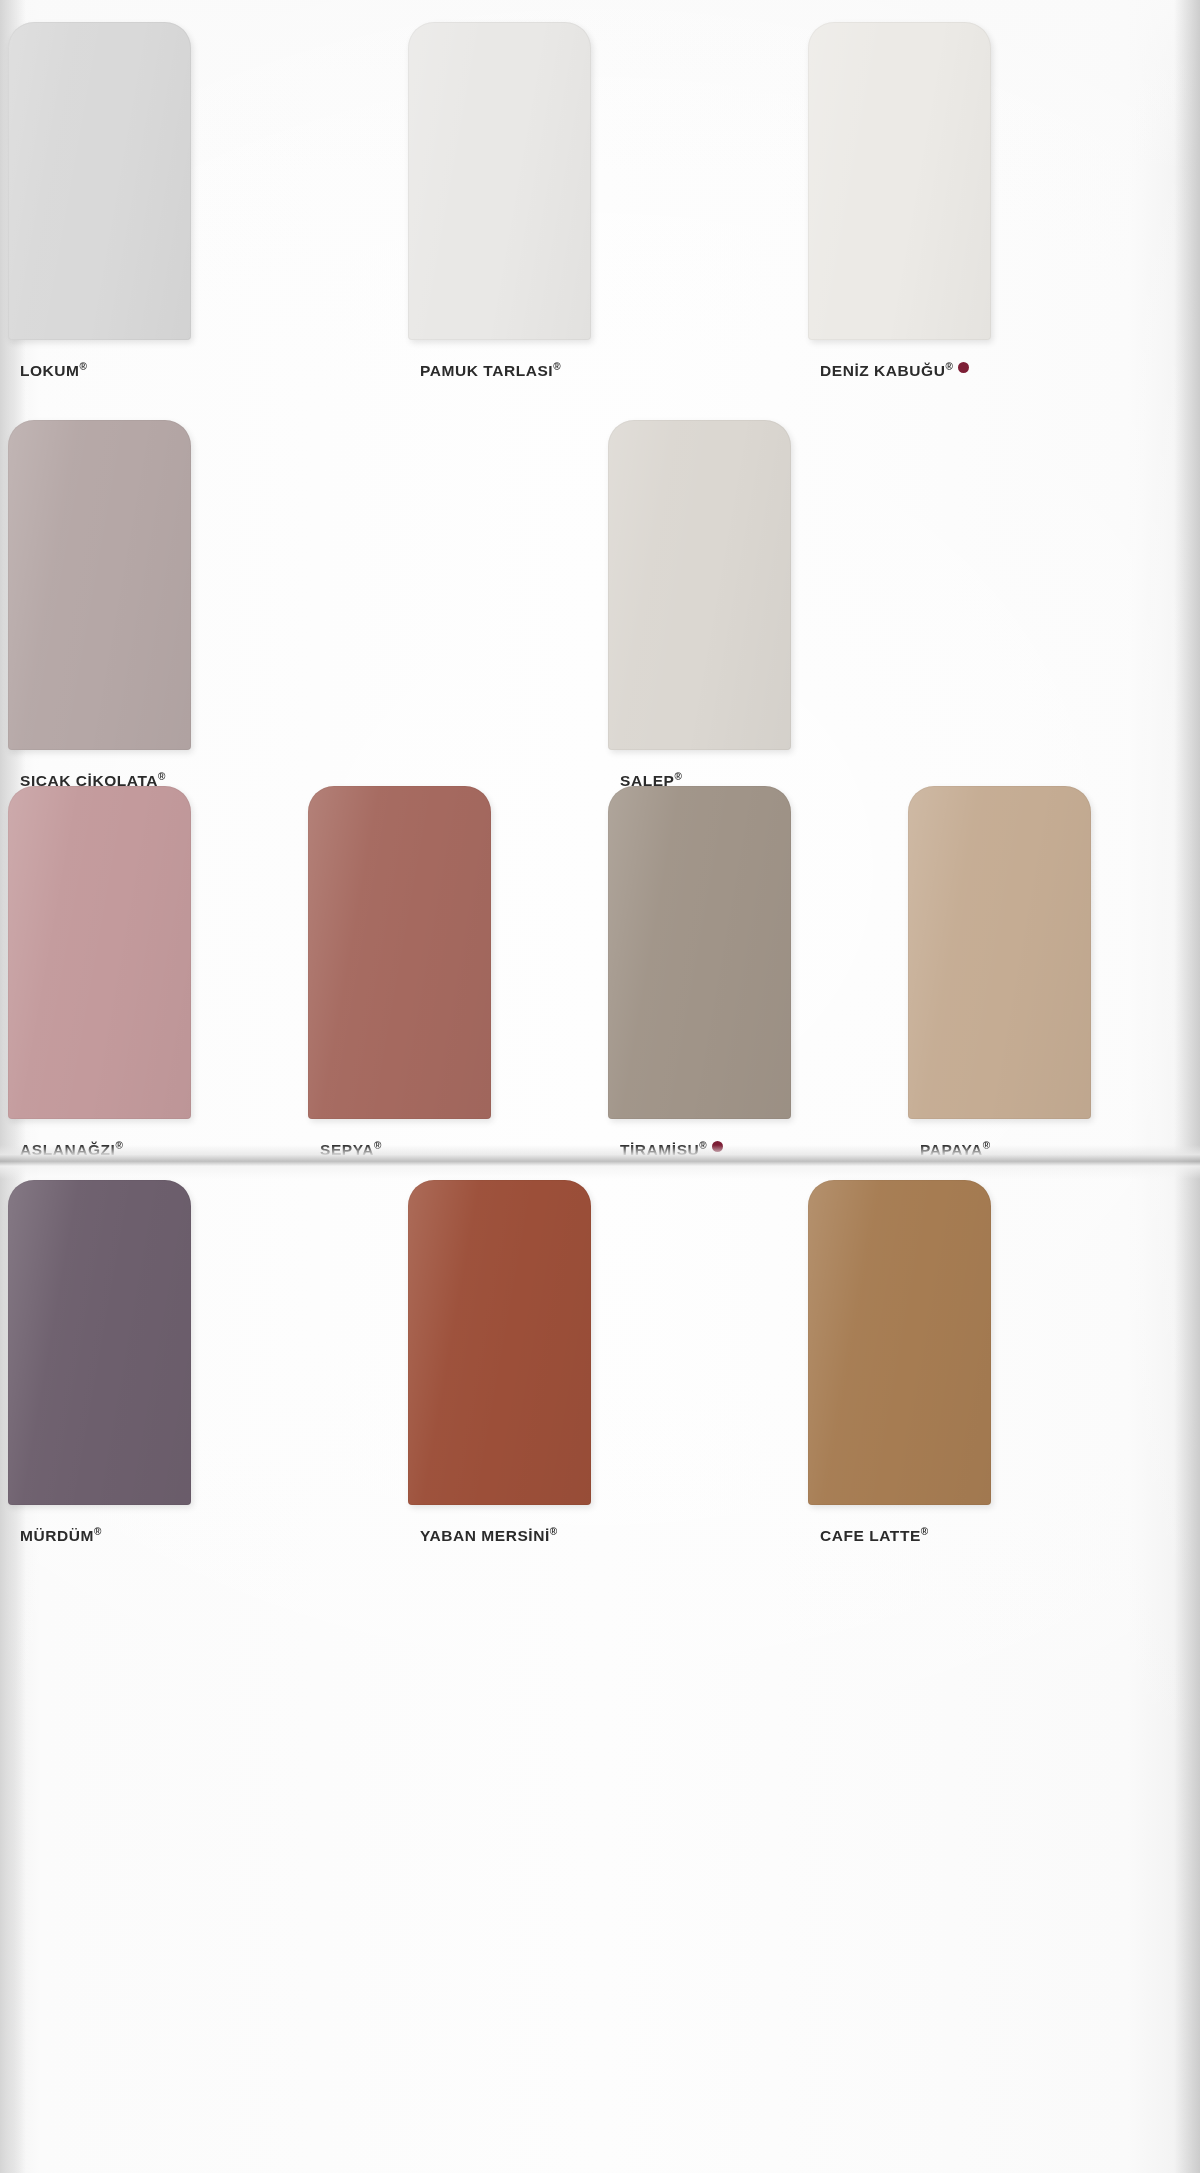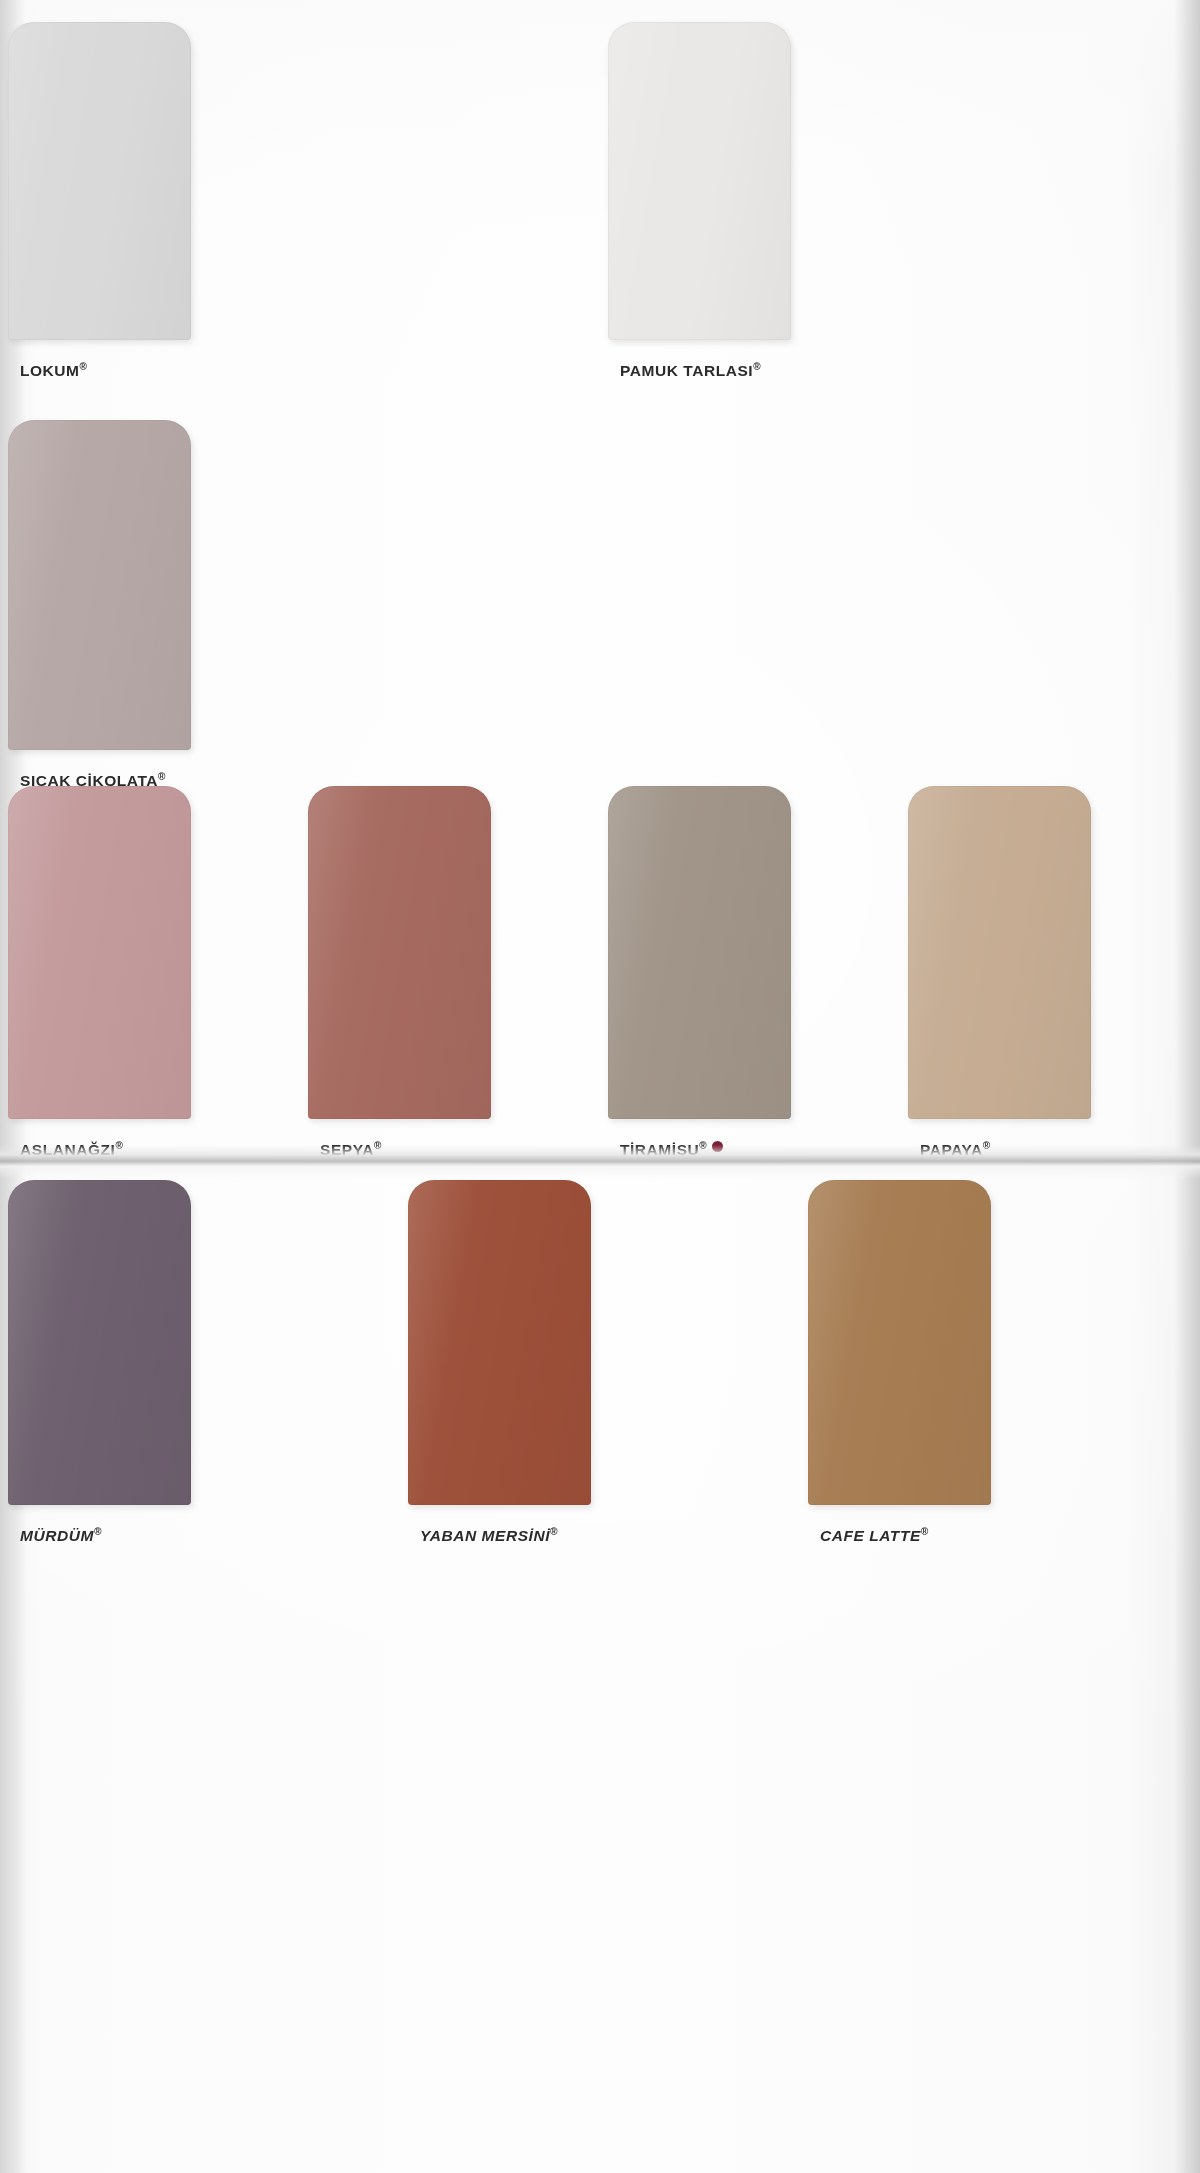--- a/index.html
+++ b/index.html
@@ -160,26 +160,39 @@
           <div class="label-row">
             <span class="label-text">LOKUM<span class="reg">®</span></span>
           </div>
         </div>
         <div class="cell">
           <div class="swatch" style="height: 318px; background: rgb(233, 232, 230);"></div>
           <div class="label-row">
             <span class="label-text">PAMUK TARLASI<span class="reg">®</span></span>
           </div>
         </div>
+        <div class="cell">
+          <div class="swatch" style="height: 318px; background: rgb(236, 234, 230);"></div>
+          <div class="label-row">
+            <span class="label-text">DENİZ KABUĞU<span class="reg">®</span></span>
+            <span class="dot" style="background: rgb(125, 31, 54);"></span>
+          </div>
+        </div>
       </div>
       <div class="grid-row" style="top: 420px;">
         <div class="cell">
           <div class="swatch" style="height: 330px; background: rgb(181, 167, 166);"></div>
           <div class="label-row">
             <span class="label-text">SICAK ÇİKOLATA<span class="reg">®</span></span>
+          </div>
+        </div>
+        <div class="cell">
+          <div class="swatch" style="height: 330px; background: rgb(219, 215, 209);"></div>
+          <div class="label-row">
+            <span class="label-text">SALEP<span class="reg">®</span></span>
           </div>
         </div>
       </div>
       <div class="grid-row" style="top: 786px;">
         <div class="cell">
           <div class="swatch" style="height: 333px; background: rgb(195, 154, 156);"></div>
           <div class="label-row">
             <span class="label-text">ASLANAĞZI<span class="reg">®</span></span>
           </div>
         </div>
@@ -196,21 +209,21 @@
             <span class="dot" style="background: rgb(125, 31, 54);"></span>
           </div>
         </div>
         <div class="cell">
           <div class="swatch" style="height: 333px; background: rgb(197, 172, 147);"></div>
           <div class="label-row">
             <span class="label-text">PAPAYA<span class="reg">®</span></span>
           </div>
         </div>
       </div>
-      <div class="grid-row" style="top: 1180px; font-style: italic;">
+      <div class="grid-row" style="top: 1180px;">
         <div class="cell">
           <div class="swatch" style="height: 325px; background: rgb(109, 95, 109);"></div>
           <div class="label-row">
             <span class="label-text">MÜRDÜM<span class="reg">®</span></span>
           </div>
         </div>
         <div class="cell">
           <div class="swatch" style="height: 325px; background: rgb(156, 79, 57);"></div>
           <div class="label-row">
             <span class="label-text">YABAN MERSİNİ<span class="reg">®</span></span>

